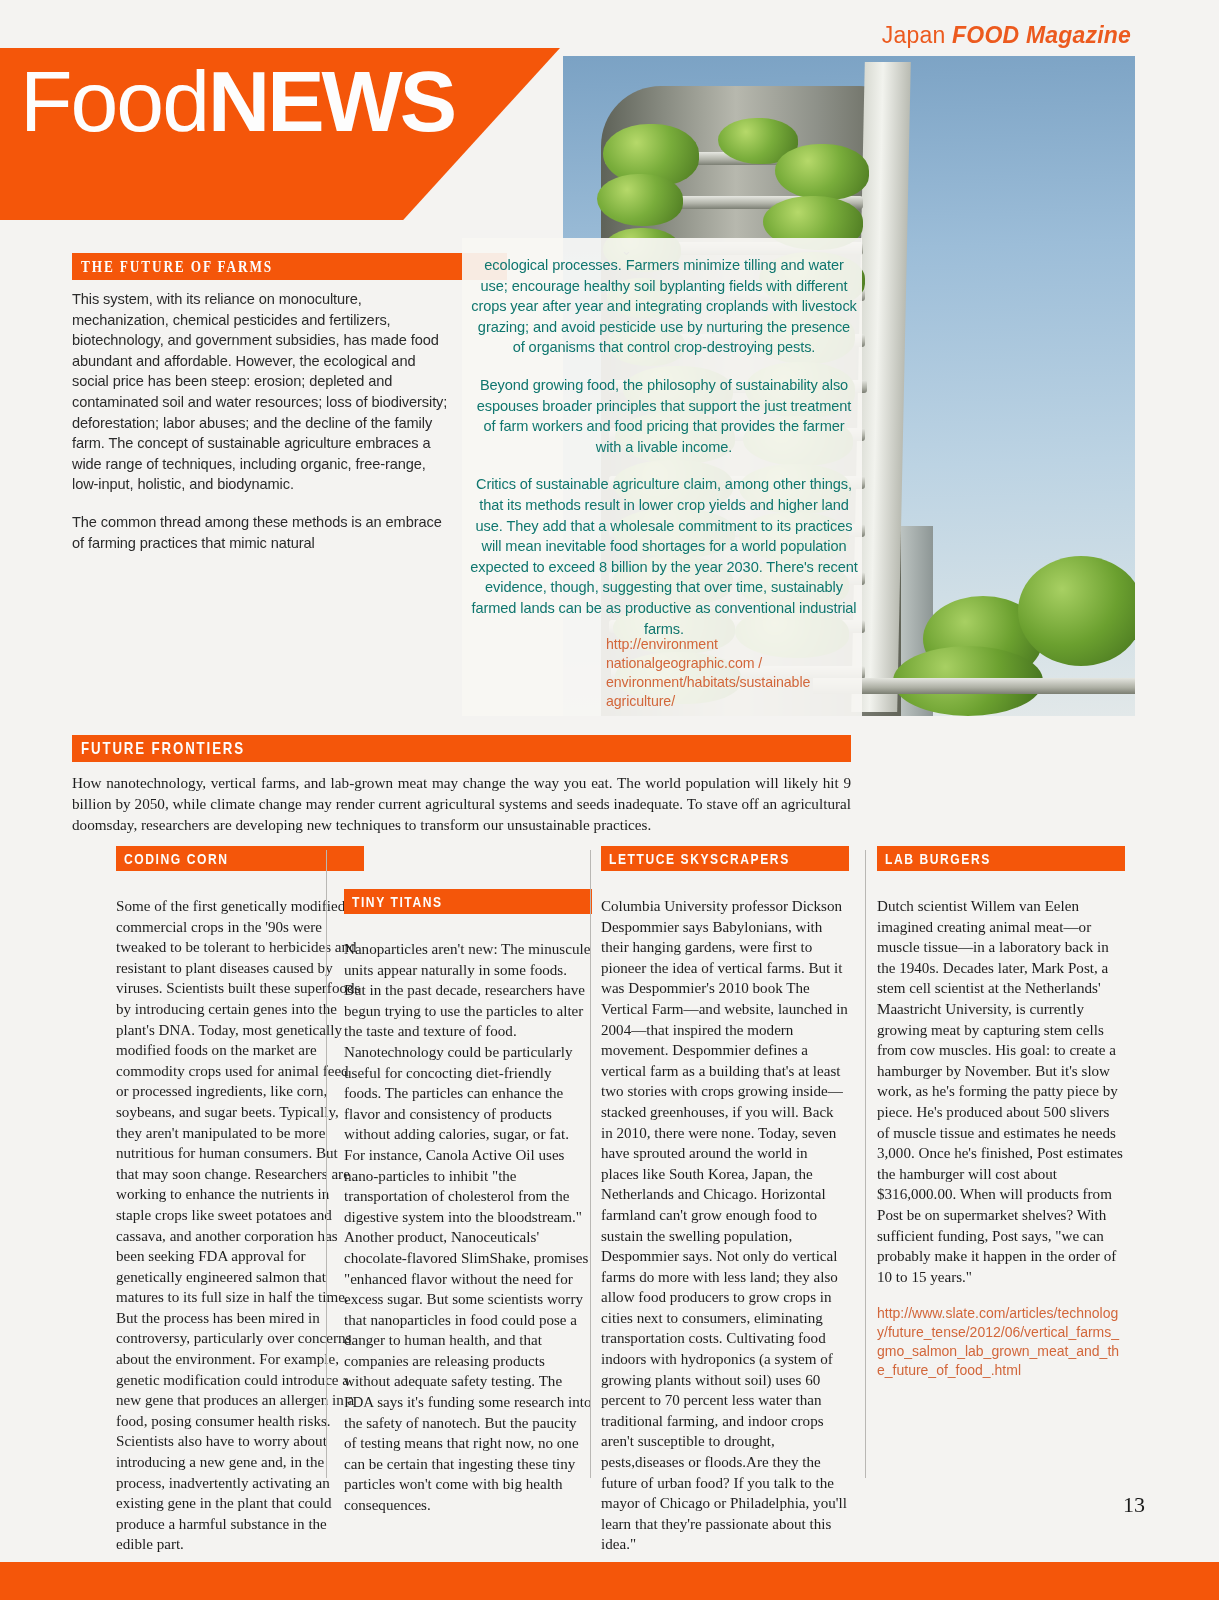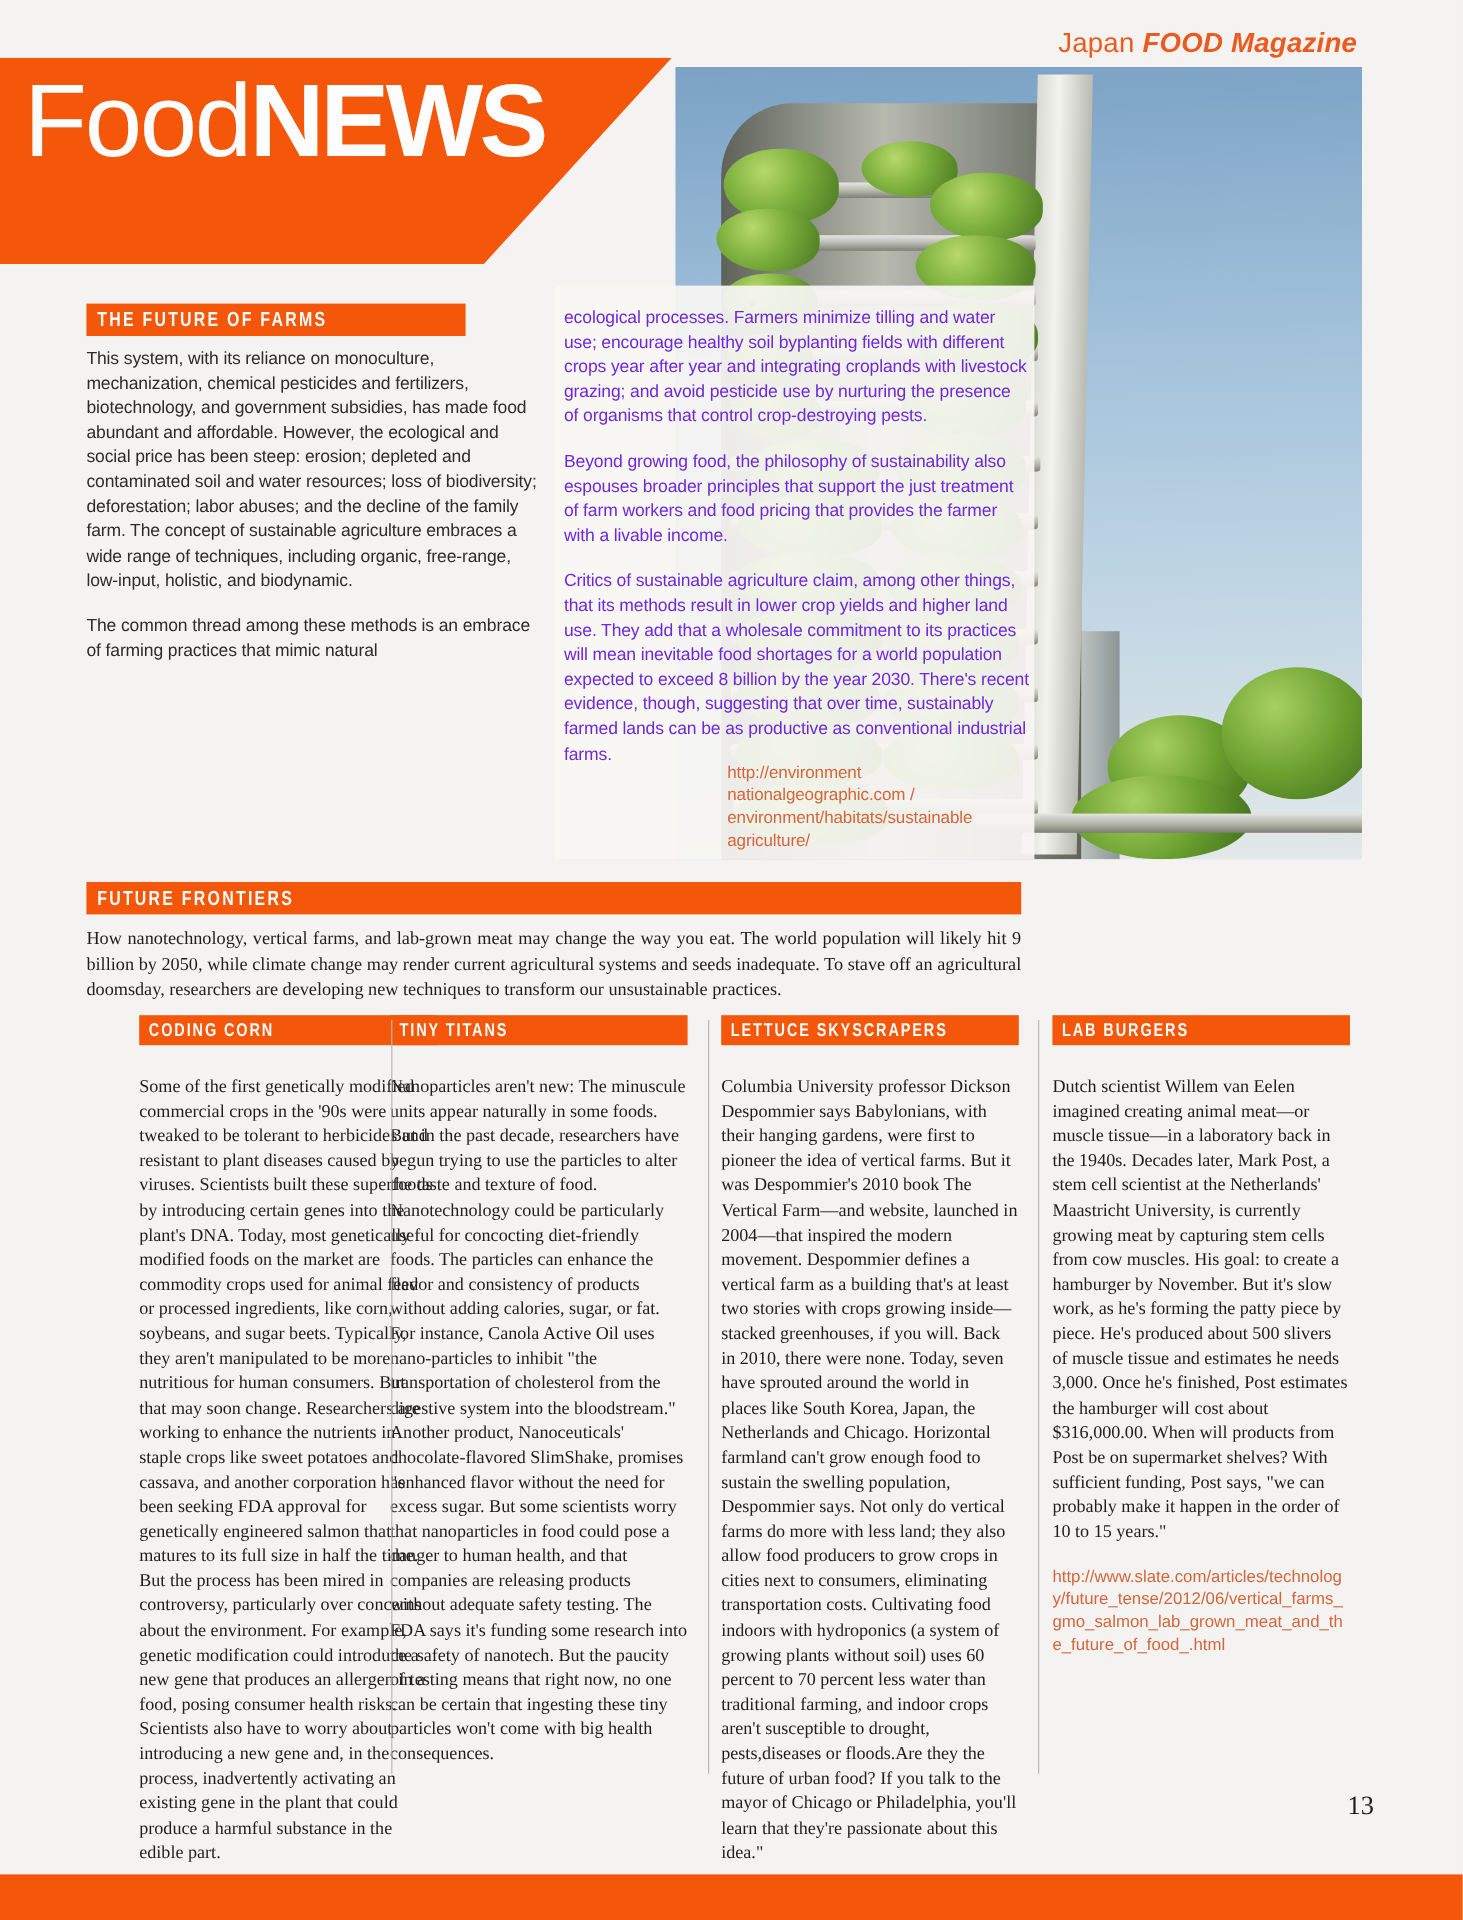--- a/index.html
+++ b/index.html
@@ -171,22 +171,23 @@
     height: 478px;
     background: rgba(247,246,243,0.93);
   }
   .col-right {
     position: absolute;
     left: 470px;
     top: 255px;
     width: 388px;
     font-size: 14.6px;
     line-height: 20.6px;
-    color: #6d28d9;
+    color: #0f766e;
     letter-spacing: -0.1px;
+    text-align: center;
   }
   .col-left p, .col-right p { margin: 0 0 17px 0; }
 
   .source-link {
     position: absolute;
     left: 606px;
     top: 635px;
     width: 240px;
     font-size: 14.2px;
     line-height: 19px;
@@ -220,21 +221,21 @@
     width: 1053px;
     height: 640px;
   }
   .fcol {
     position: absolute;
     top: 0;
     width: 248px;
     height: 640px;
   }
   .fcol:nth-child(1) { left: 0px; margin-left: 44px; }
-  .fcol:nth-child(2) { left: 253px; }
+  .fcol:nth-child(2) { left: 272px; margin-top: 43px; }
   .fcol:nth-child(3) { left: 529px; }
   .fcol:nth-child(4) { left: 805px; }
 
   .fcol-divider {
     position: absolute;
     top: 4px;
     width: 1px;
     height: 628px;
     background: #b9b7b4;
   }
@@ -353,21 +354,21 @@
     <div class="ledge" style="left:250px;top:622px;width:330px;height:16px;"></div>
 
     <div class="bird" style="left:58px;top:188px;">⌄</div>
   </div>
 
   <div class="masthead"></div>
   <div class="masthead-text">
     <span class="light">Food</span><span class="heavy">NEWS</span>
   </div>
 
-  <div class="art-head-bar" style="left:72px; top:253px; width:316px;">
+  <div class="art-head-bar" style="left:72px; top:253px; width:435px;font-family:Liberation Serif, serif;">
     <span class="bar-label"><span class="bar-label-inner">THE FUTURE OF FARMS</span></span>
   </div>
 
   <div class="col-right-box"></div>
 
   <div class="col-left">
     <p>This system, with its reliance on monoculture, mechanization, chemical pesticides and fertilizers, biotechnology, and government subsidies, has made food abundant and affordable. However, the ecological and social price has been steep: erosion; depleted and contaminated soil and water resources; loss of biodiversity; deforestation; labor abuses; and the decline of the family farm. The concept of sustainable agriculture embraces a wide range of techniques, including organic, free-range, low-input, holistic, and biodynamic.</p>
     <p>The common thread among these methods is an embrace of farming practices that mimic natural</p>
   </div>
 

